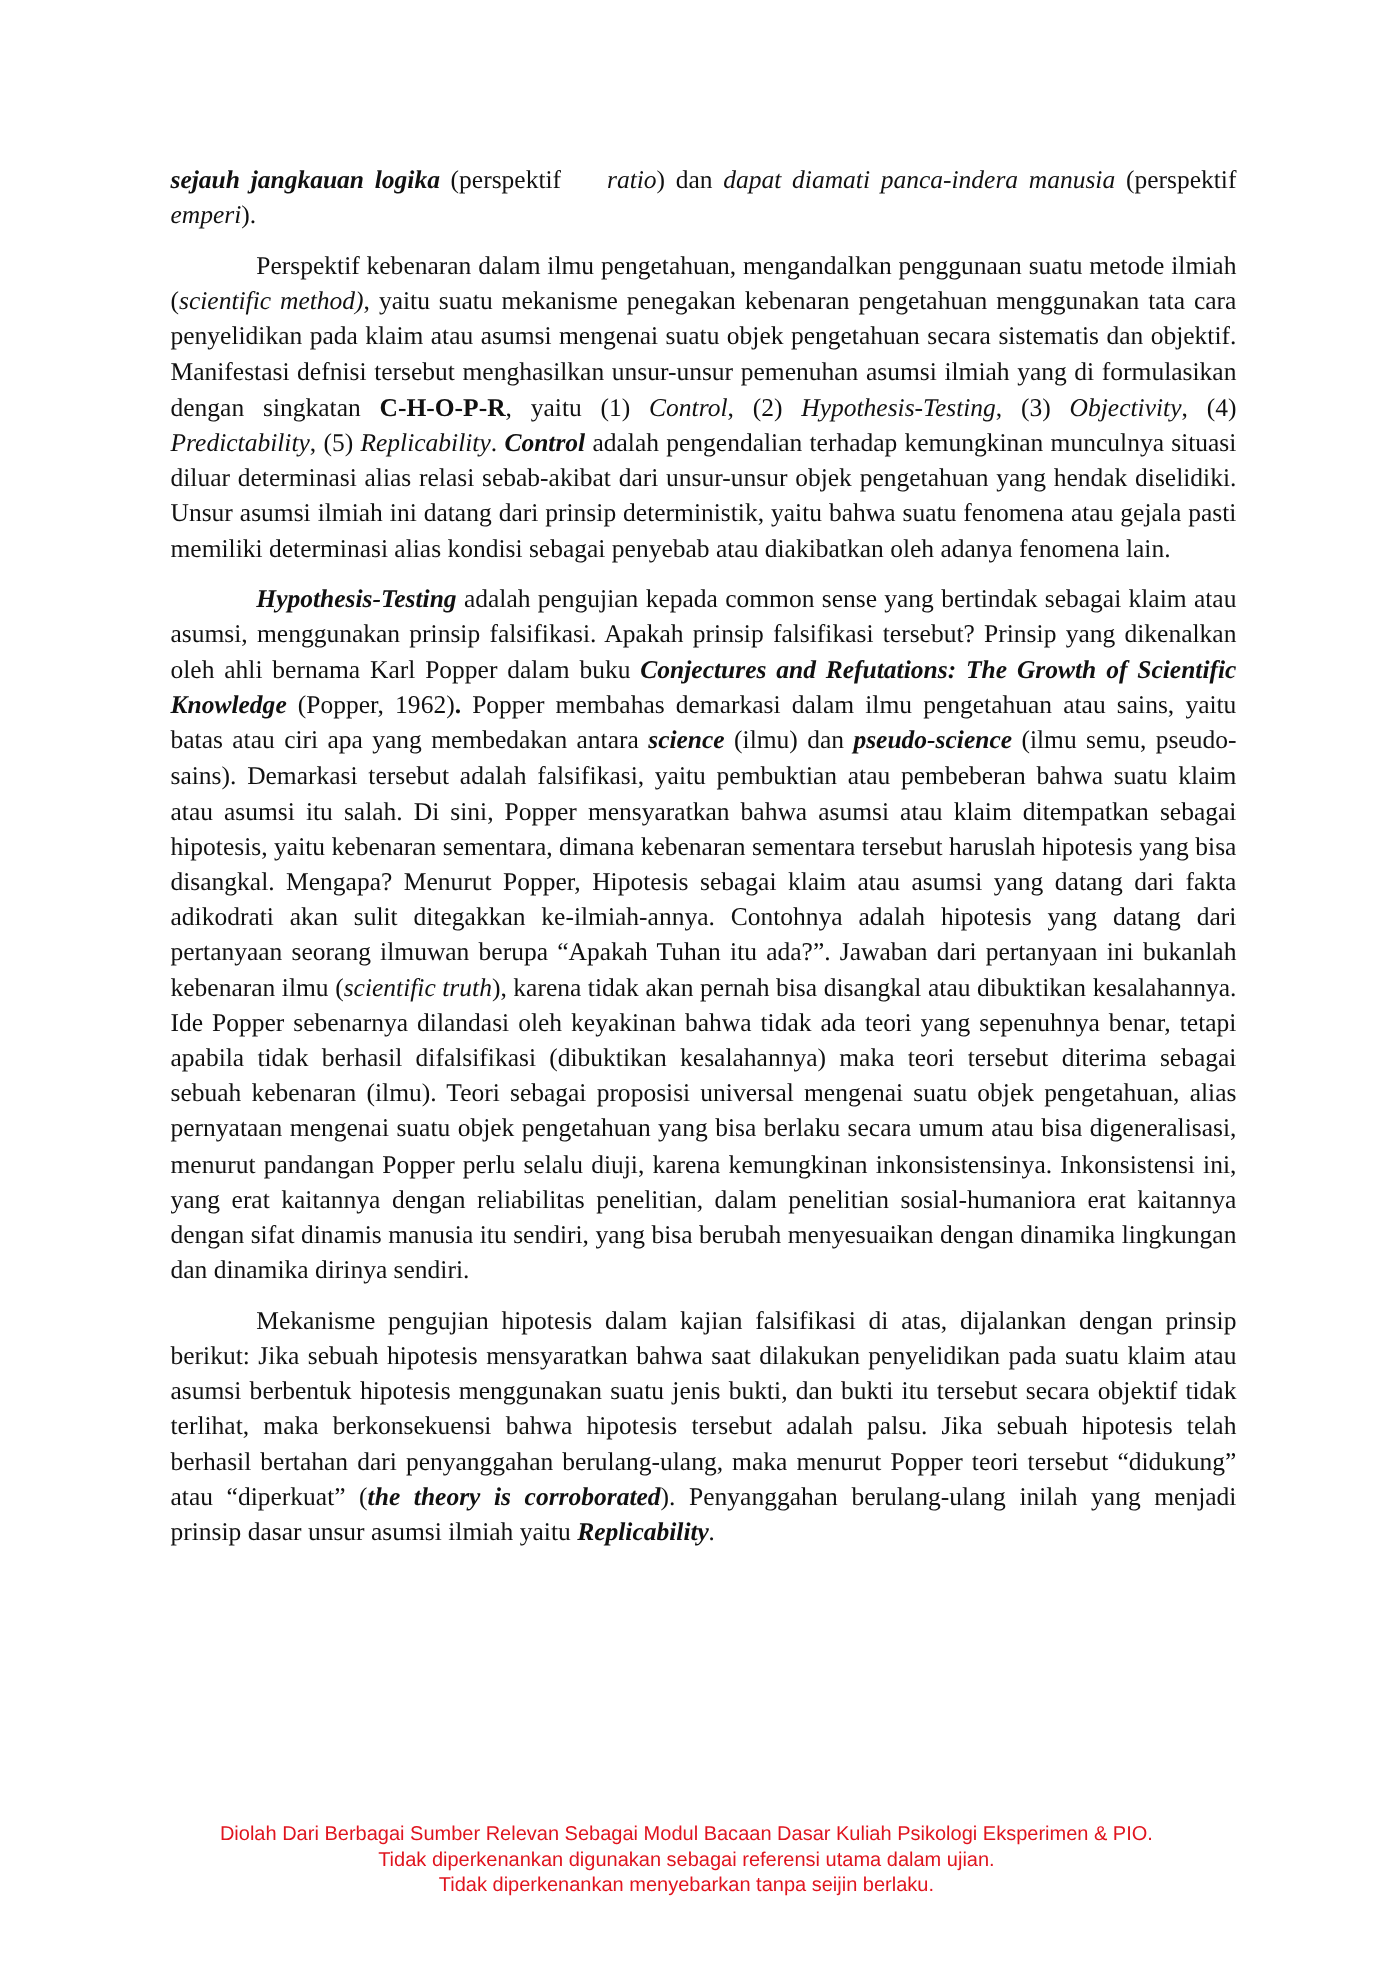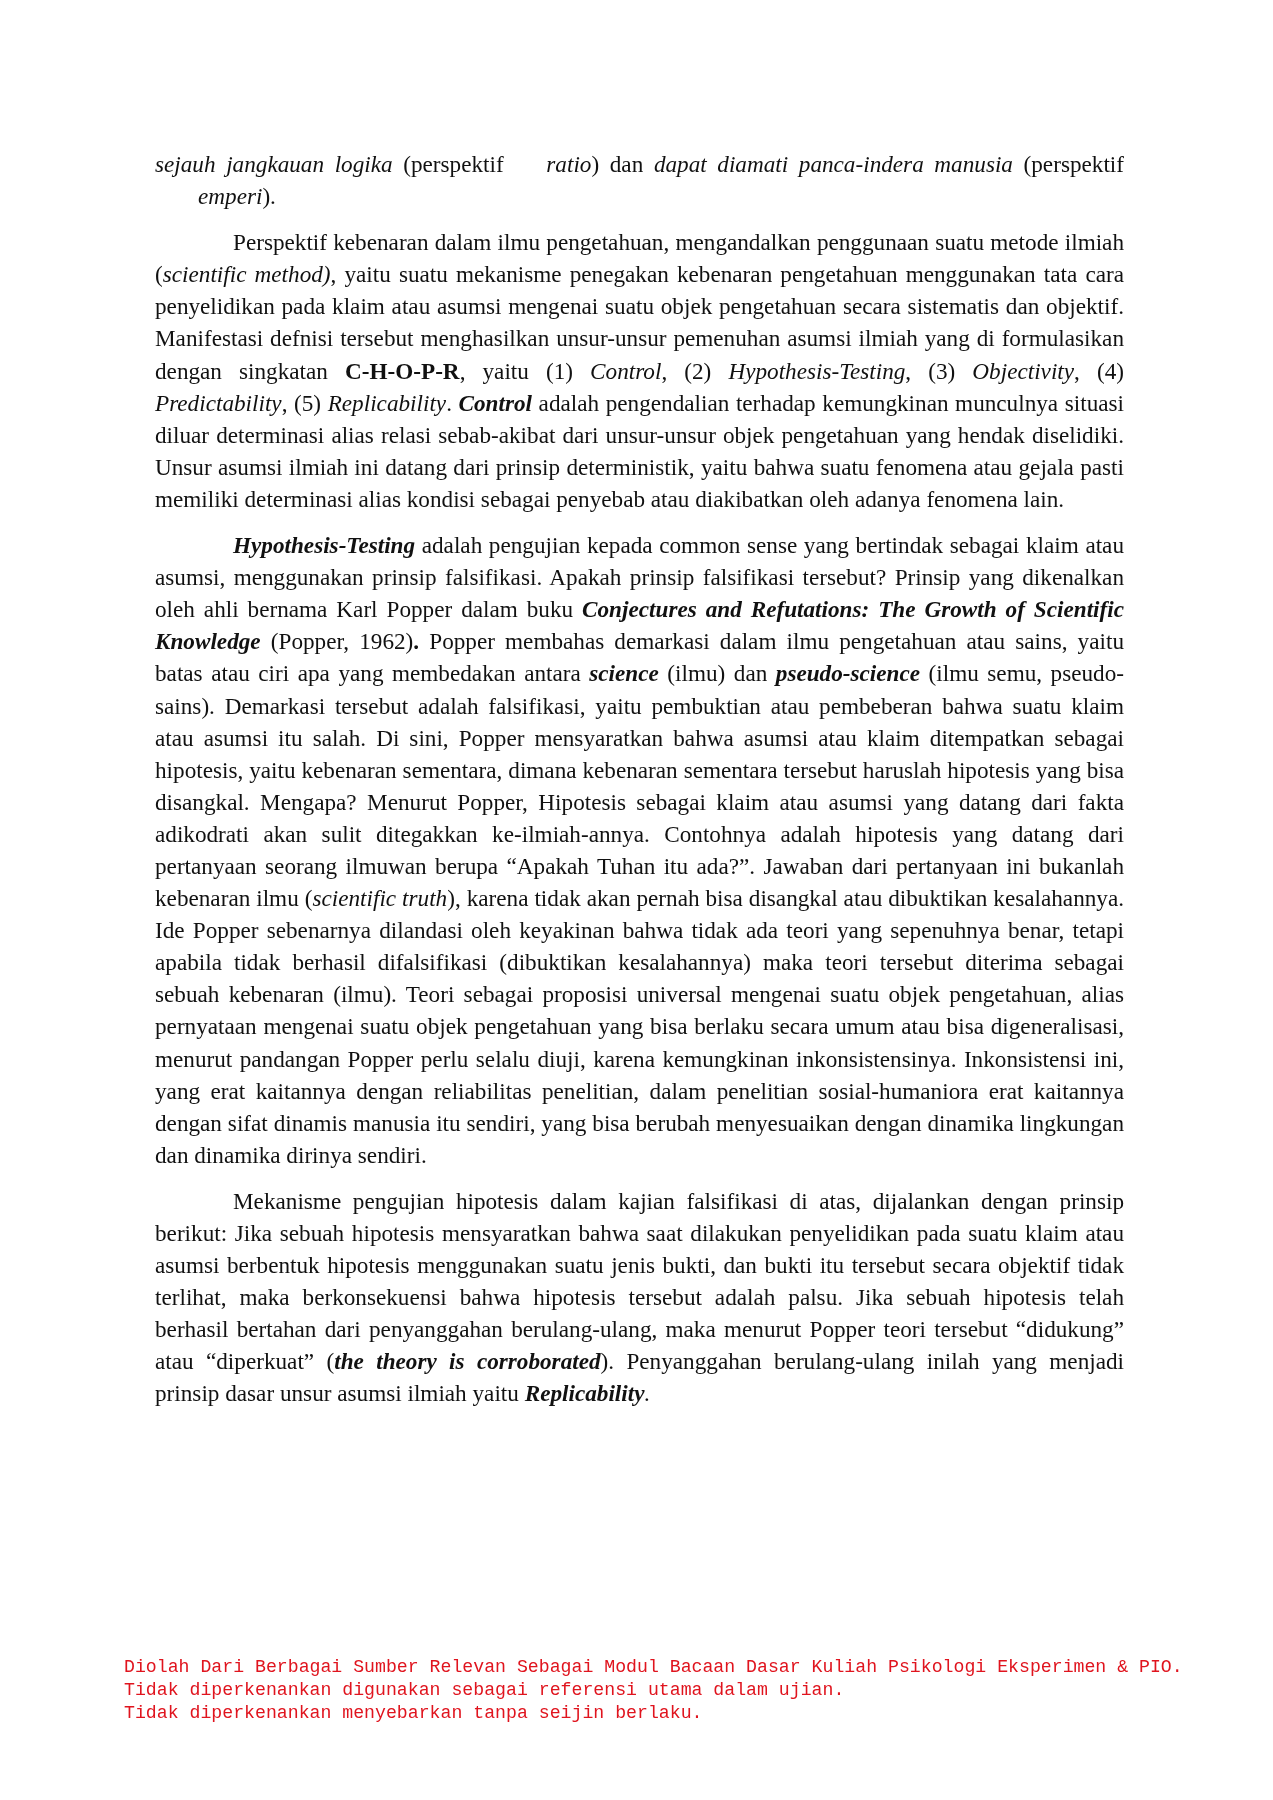--- a/index.html
+++ b/index.html
@@ -15,33 +15,33 @@
     color: #111111;
   }
   .page p { margin: 0; text-align: justify; }
   .page p.indent { text-indent: 78px; font-family: Liberation Serif, serif; }
   .gap { height: 14px; }
   .footer {
     position: absolute;
     right: 149px;
     top: 1656px;
     width: 1000px;
-    text-align: left;
-    font-family: Liberation Mono, monospace;
+    text-align: center;
+    font-family: Liberation Sans, sans-serif;
     font-size: 18.2px;
     line-height: 23px;
     color: #e0141e;
   }
   .footer div { white-space: nowrap; }
 </style>
 </head>
 <body>
 
 <div class="page">
-  <p><span style="font-style: italic;">sejauh jangkauan logika</span><span> (perspektif </span><span style="font-style: italic; margin-left: 32px;">ratio</span><span>) dan </span><span style="font-style: italic;">dapat diamati panca-indera manusia</span><span> (perspektif </span><span style="font-style: italic; margin-left: 43px;">emperi</span><span>).</span></p>
+  <p><span style="font-style: italic; font-weight: bold;">sejauh jangkauan logika</span><span> (perspektif </span><span style="font-style: italic; margin-left: 32px;">ratio</span><span>) dan </span><span style="font-style: italic;">dapat diamati panca-indera manusia</span><span> (perspektif </span><span style="font-style: italic;">emperi</span><span>).</span></p>
   <div class="gap"></div>
   <p class="indent"><span>Perspektif kebenaran dalam ilmu pengetahuan, mengandalkan penggunaan suatu metode ilmiah (</span><span style="font-style: italic;">scientific method)</span><span>, yaitu suatu mekanisme penegakan kebenaran pengetahuan menggunakan tata cara penyelidikan pada klaim atau asumsi mengenai suatu objek pengetahuan secara sistematis dan objektif. Manifestasi defnisi tersebut menghasilkan unsur-unsur pemenuhan asumsi ilmiah yang di formulasikan dengan singkatan </span><span style="font-weight: bold;">C-H-O-P-R</span><span>, yaitu (1) </span><span style="font-style: italic;">Control</span><span>, (2) </span><span style="font-style: italic;">Hypothesis-Testing</span><span>, (3) </span><span style="font-style: italic;">Objectivity</span><span>, (4) </span><span style="font-style: italic;">Predictability</span><span>, (5) </span><span style="font-style: italic;">Replicability</span><span>. </span><span style="font-weight: bold; font-style: italic;">Control</span><span> adalah pengendalian terhadap kemungkinan munculnya situasi diluar determinasi alias relasi sebab-akibat dari unsur-unsur objek pengetahuan yang hendak diselidiki. Unsur asumsi ilmiah ini datang dari prinsip deterministik, yaitu bahwa suatu fenomena atau gejala pasti memiliki determinasi alias kondisi sebagai penyebab atau diakibatkan oleh adanya fenomena lain.</span></p>
   <div class="gap"></div>
   <p class="indent"><span style="font-weight: bold; font-style: italic;">Hypothesis-Testing</span><span> adalah pengujian kepada common sense yang bertindak sebagai klaim atau asumsi, menggunakan prinsip falsifikasi. Apakah prinsip falsifikasi tersebut? Prinsip yang dikenalkan oleh ahli bernama Karl Popper dalam buku </span><span style="font-weight: bold; font-style: italic;">Conjectures and Refutations: The Growth of Scientific Knowledge</span><span> (Popper, 1962)</span><span style="font-weight: bold;">.</span><span> Popper membahas demarkasi dalam ilmu pengetahuan atau sains, yaitu batas atau ciri apa yang membedakan antara </span><span style="font-weight: bold; font-style: italic;">science</span><span> (ilmu)  dan </span><span style="font-weight: bold; font-style: italic;">pseudo-science</span><span> (ilmu semu, pseudo-sains). Demarkasi tersebut adalah falsifikasi, yaitu pembuktian atau pembeberan bahwa suatu klaim atau asumsi itu salah. Di sini, Popper mensyaratkan bahwa asumsi atau klaim ditempatkan sebagai hipotesis, yaitu kebenaran sementara, dimana kebenaran sementara tersebut haruslah hipotesis yang bisa disangkal. Mengapa? Menurut Popper, Hipotesis sebagai klaim atau asumsi yang datang dari fakta adikodrati akan sulit ditegakkan ke-ilmiah-annya. Contohnya adalah hipotesis yang datang dari pertanyaan seorang ilmuwan berupa “Apakah Tuhan itu ada?”. Jawaban dari pertanyaan ini bukanlah kebenaran ilmu (</span><span style="font-style: italic;">scientific truth</span><span>), karena tidak akan pernah bisa disangkal atau dibuktikan kesalahannya. Ide Popper sebenarnya dilandasi oleh keyakinan bahwa tidak ada teori yang sepenuhnya benar, tetapi apabila tidak berhasil difalsifikasi (dibuktikan kesalahannya) maka teori tersebut diterima sebagai sebuah kebenaran (ilmu). Teori sebagai proposisi universal mengenai suatu objek pengetahuan, alias pernyataan mengenai suatu objek pengetahuan yang bisa berlaku secara umum atau bisa digeneralisasi, menurut pandangan Popper perlu selalu diuji, karena kemungkinan inkonsistensinya. Inkonsistensi ini, yang erat kaitannya dengan reliabilitas penelitian, dalam penelitian sosial-humaniora erat kaitannya dengan sifat dinamis manusia itu sendiri, yang bisa berubah menyesuaikan dengan dinamika lingkungan dan dinamika dirinya sendiri.</span></p>
   <div class="gap"></div>
   <p class="indent"><span>Mekanisme pengujian hipotesis dalam kajian falsifikasi di atas, dijalankan dengan prinsip berikut: Jika sebuah hipotesis mensyaratkan bahwa saat dilakukan penyelidikan pada suatu klaim atau asumsi berbentuk hipotesis menggunakan suatu jenis bukti, dan bukti itu tersebut secara objektif tidak terlihat, maka berkonsekuensi bahwa hipotesis tersebut adalah palsu. Jika sebuah hipotesis telah berhasil bertahan dari penyanggahan berulang-ulang, maka menurut Popper teori tersebut “didukung” atau “diperkuat” (</span><span style="font-weight: bold; font-style: italic;">the theory is corroborated</span><span>). Penyanggahan berulang-ulang inilah yang menjadi prinsip dasar unsur asumsi ilmiah yaitu </span><span style="font-weight: bold; font-style: italic;">Replicability</span><span style="font-style: italic;">.</span></p>
 </div>
 
 <div class="footer" style="color: rgb(224, 20, 30);">
   <div>Diolah Dari Berbagai Sumber Relevan Sebagai Modul Bacaan Dasar Kuliah Psikologi Eksperimen &amp; PIO.</div>

